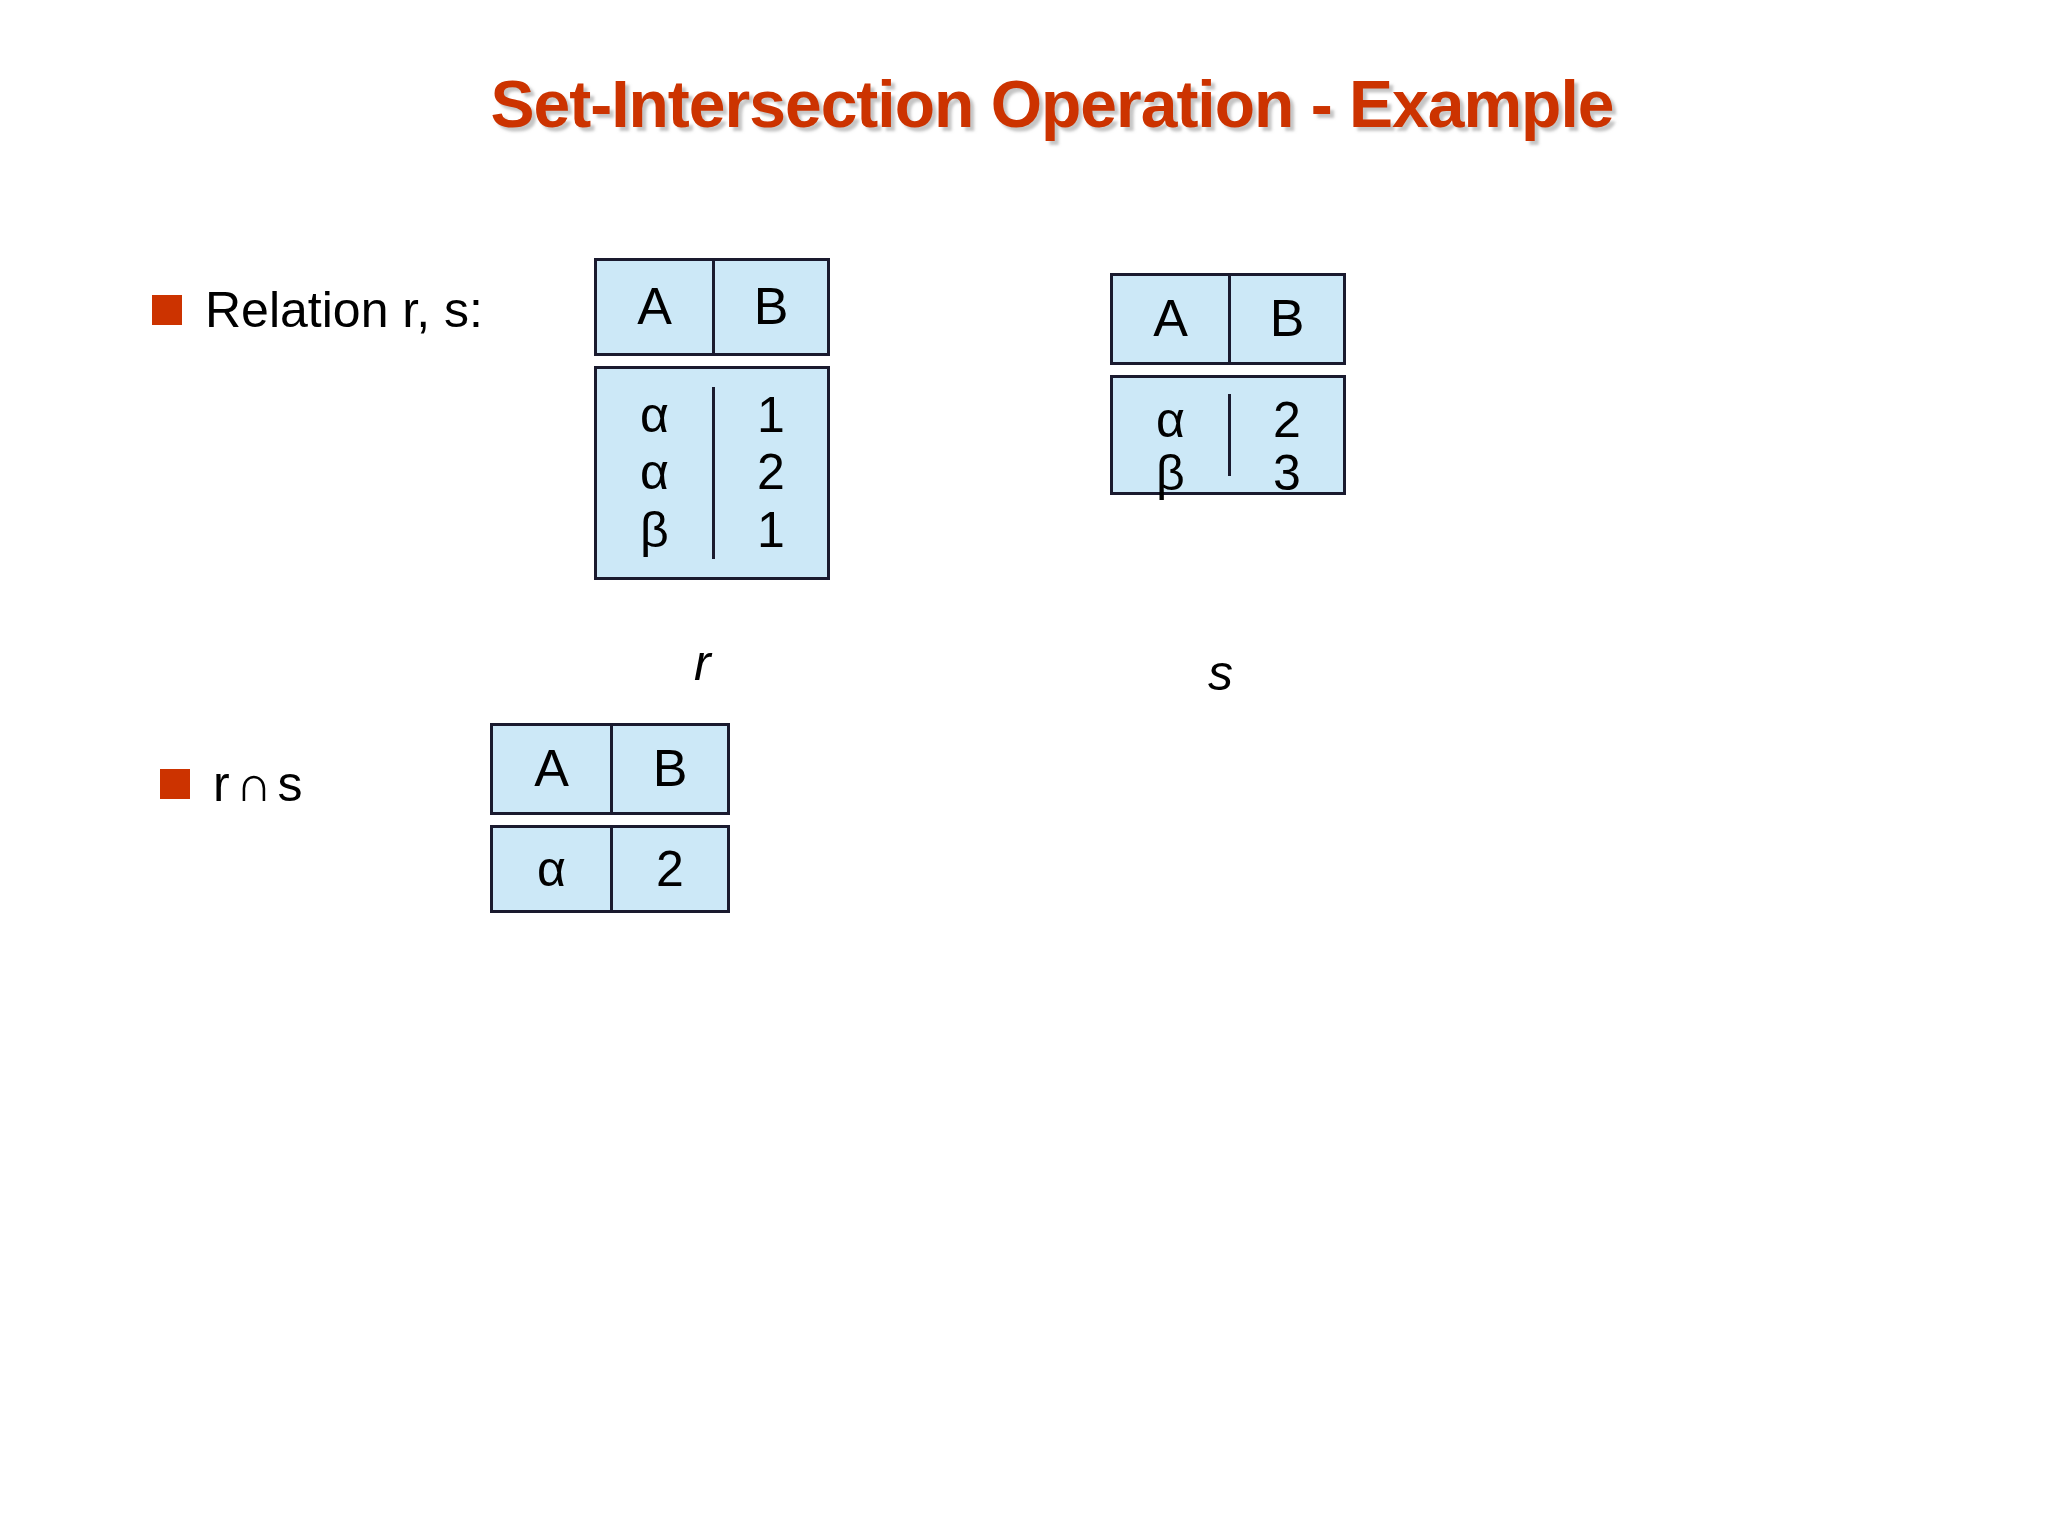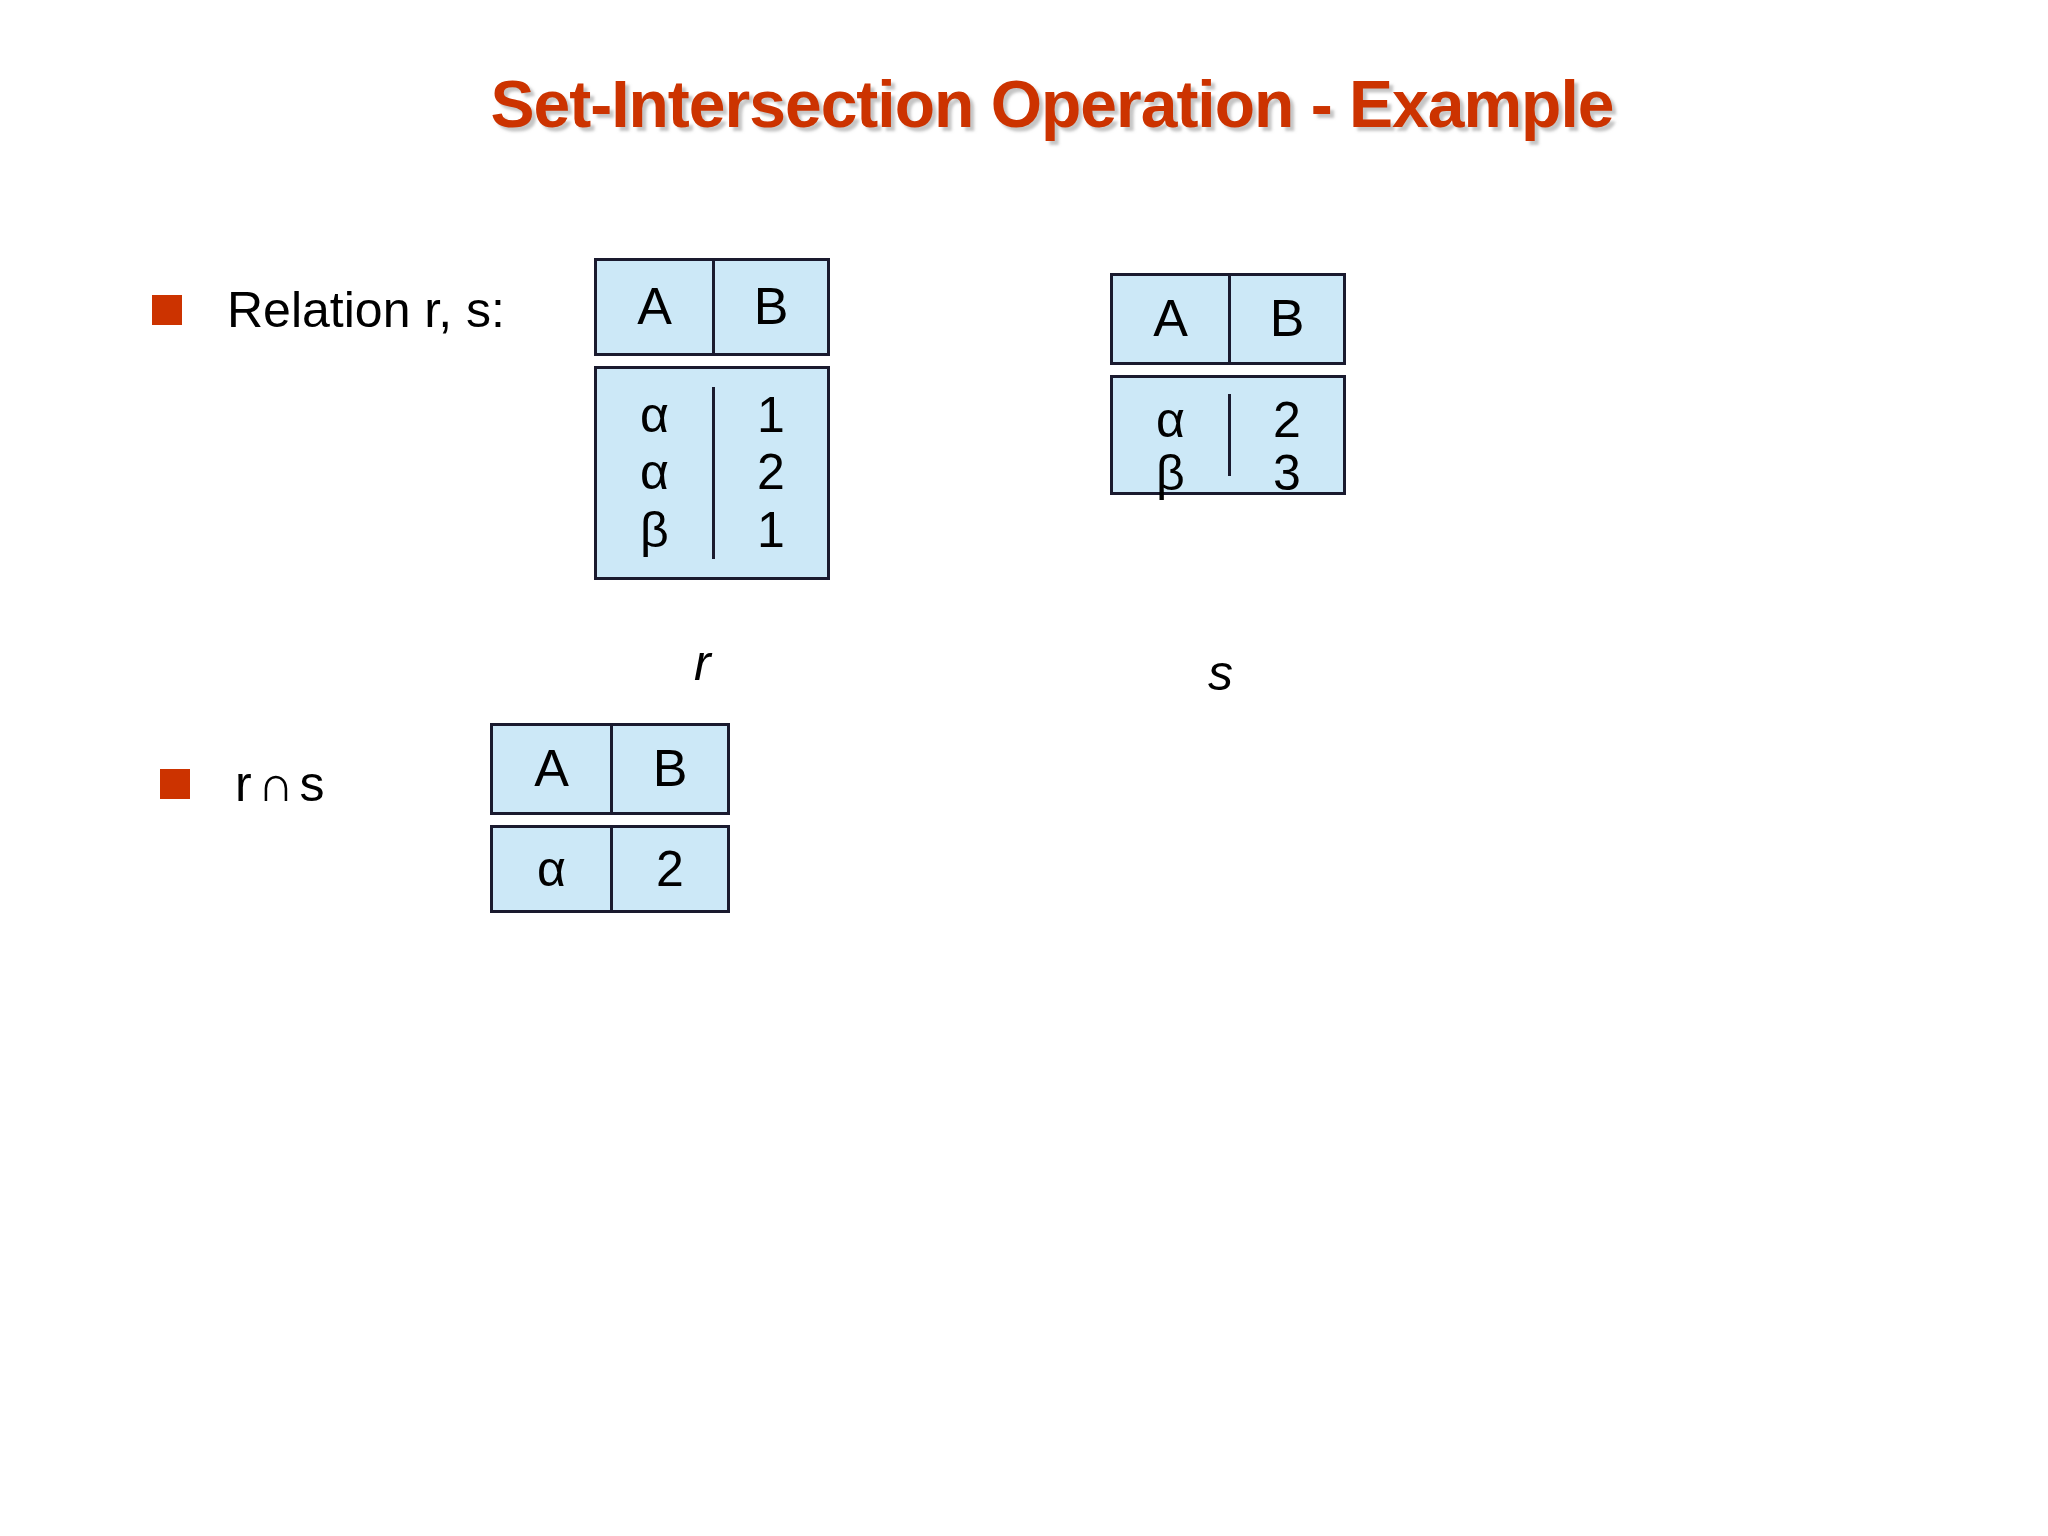--- a/index.html
+++ b/index.html
@@ -40,21 +40,21 @@
     display: flex;
     align-items: center;
   }
   .bullet-square {
     width: 30px;
     height: 30px;
     background: #CC3300;
     flex: 0 0 auto;
   }
   .bullet-text {
-    margin-left: 45px;
+    margin-left: 23px;
     font-size: 50px;
     line-height: 56px;
     color: #000000;
     white-space: nowrap;
   }
   .bullet-text .op {
     font-size: 50px;
     padding: 0 6px;
   }
 

